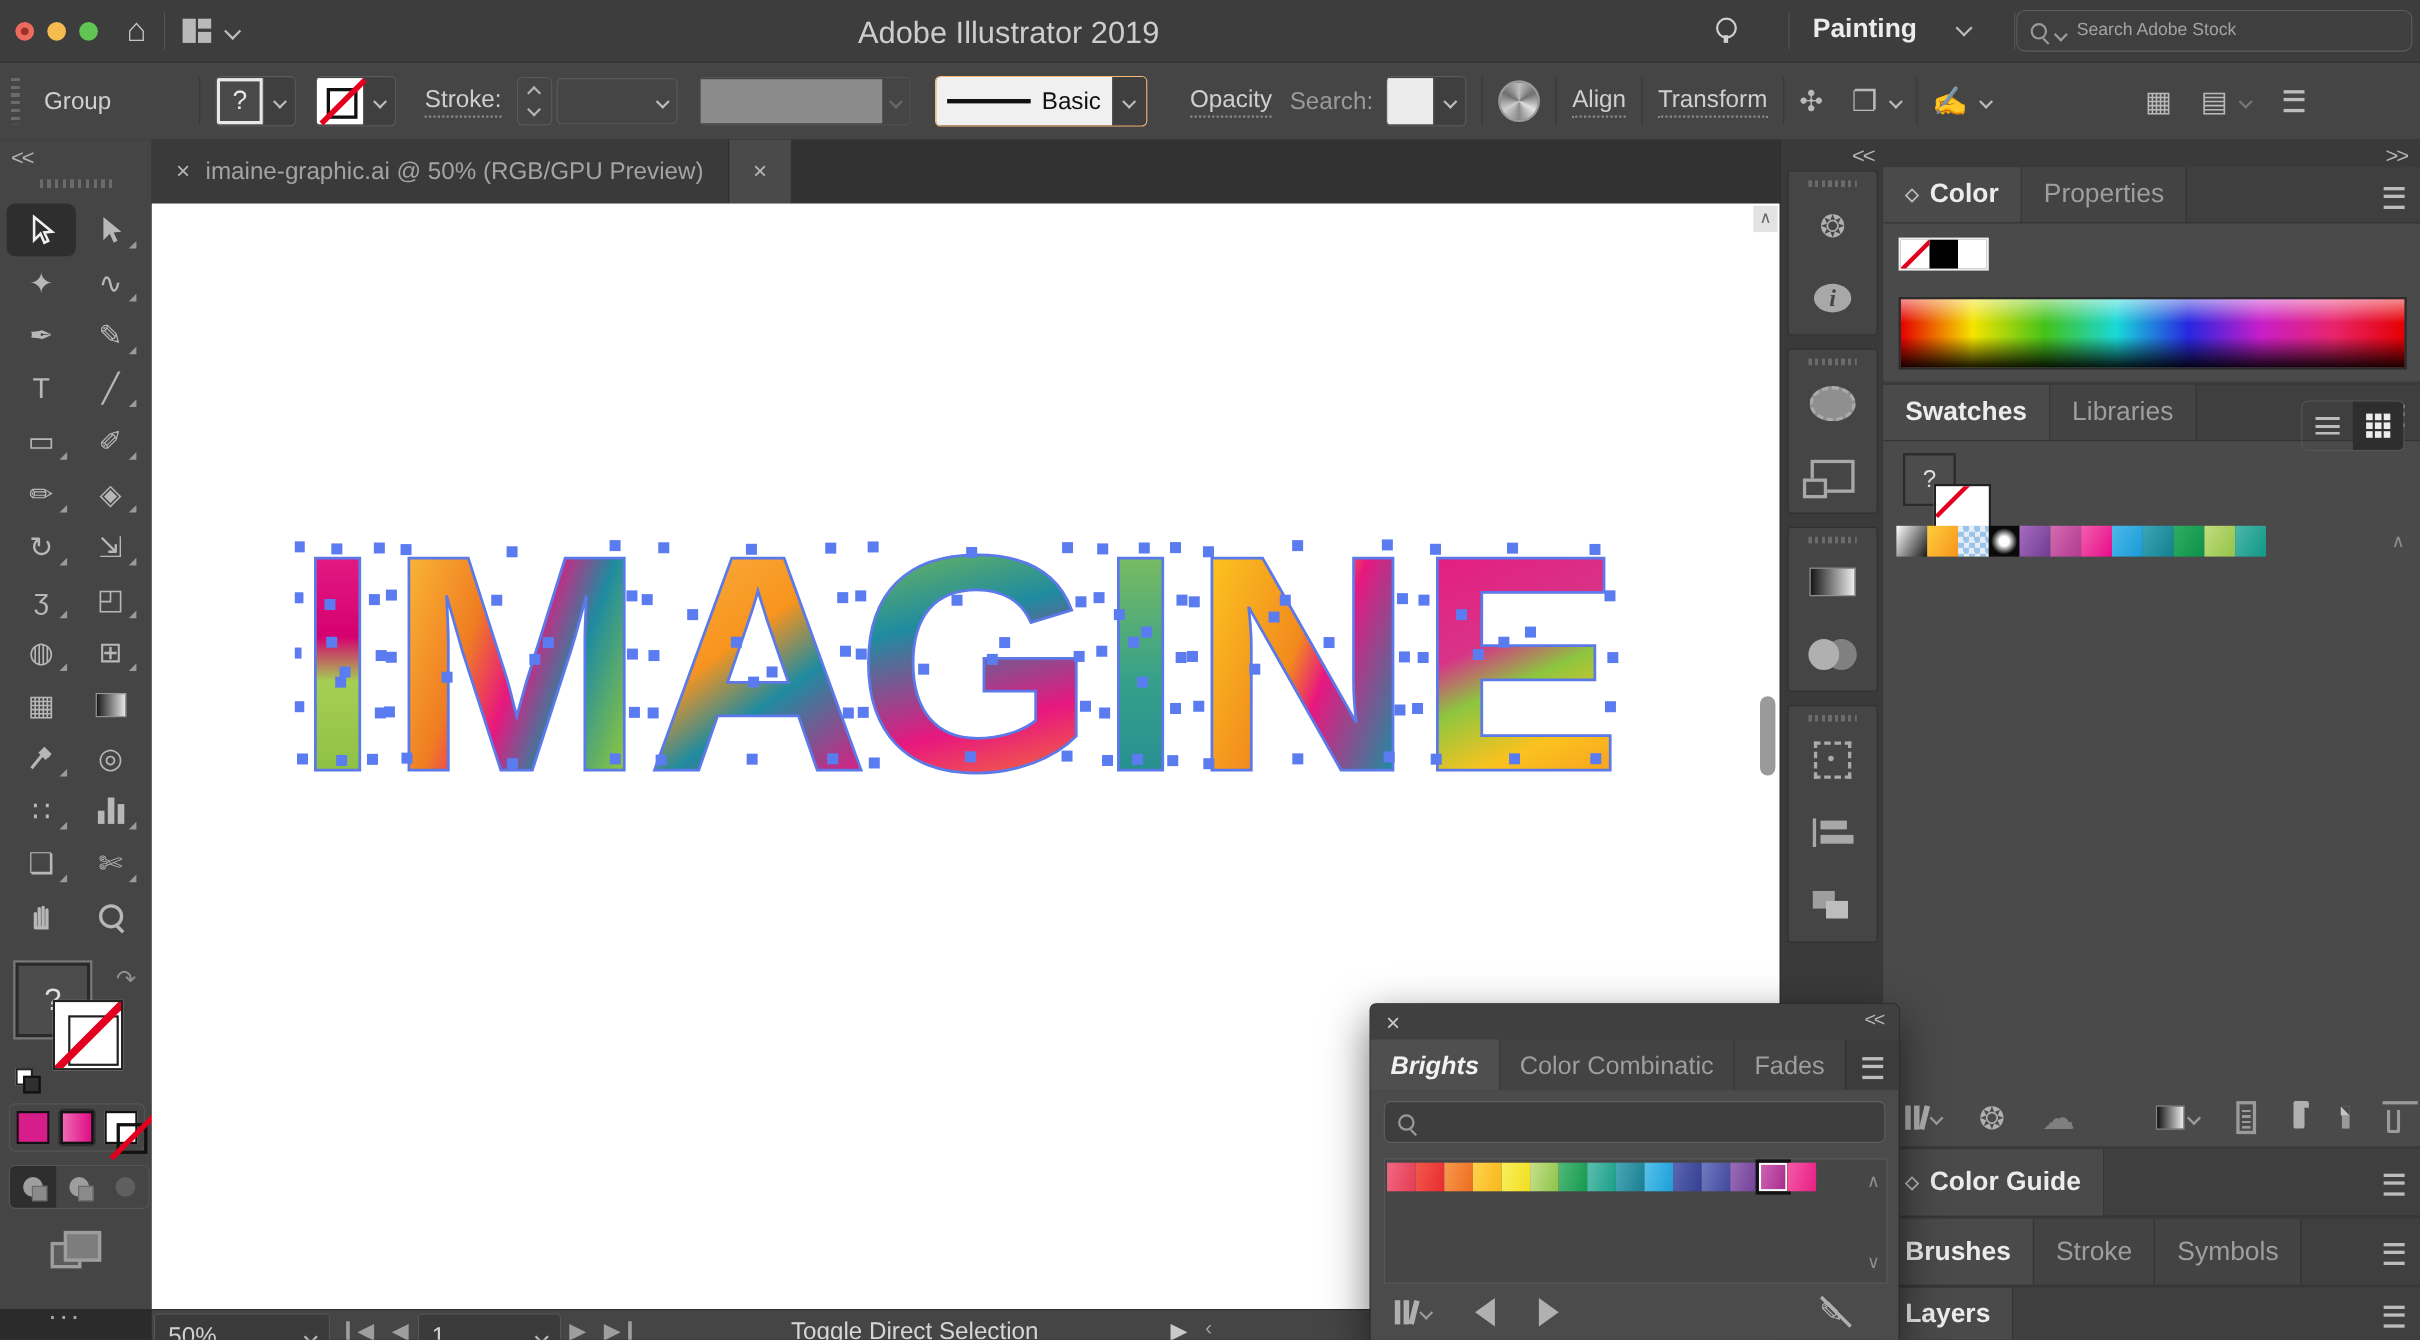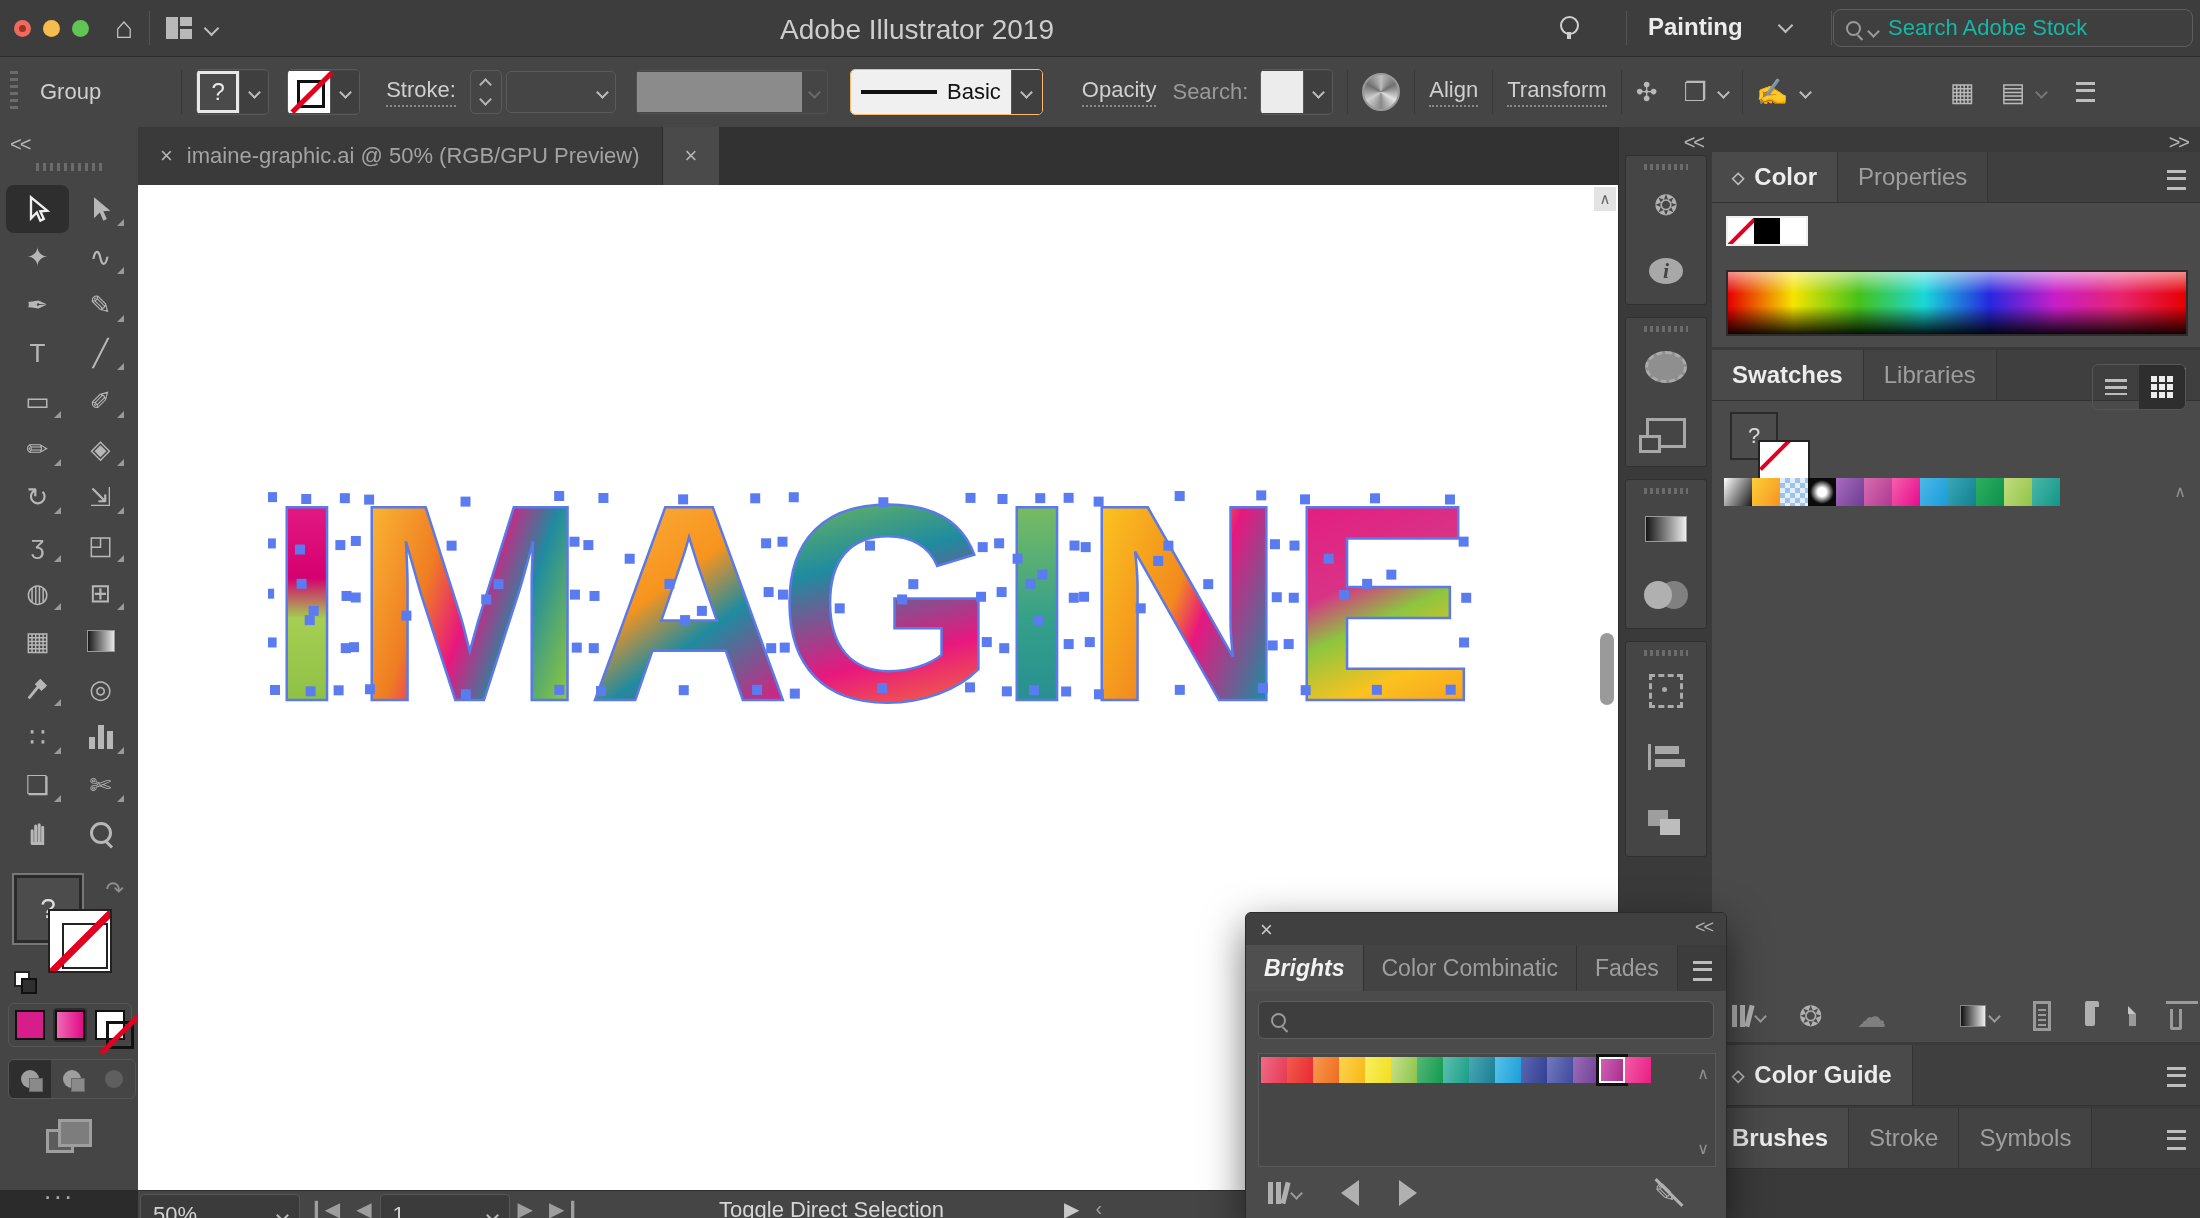--- a/index.html
+++ b/index.html
@@ -25,21 +25,21 @@
   .ws-icon .c{left:14px;top:12px;width:12px;height:10px;}
   .chev{width:9px;height:9px;border-right:2px solid #bdbdbd;border-bottom:2px solid #bdbdbd;transform:rotate(45deg);display:inline-block;}
   .chev.small{width:7px;height:7px;}
   #title-center{position:absolute;left:780px;top:14px;font-size:28px;color:#cdcdcd;}
   .bulb{width:15px;height:15px;border:2px solid #cfcfcf;border-radius:50%;position:relative;display:inline-block;}
   .bulb::after{content:'';position:absolute;left:4.5px;top:14px;width:4px;height:7px;background:#cfcfcf;}
   #workspace-switch{font-size:24px;font-weight:bold;color:#ececec;}
   #stock-search{left:1833px;top:9px;width:360px;height:38px;border:1px solid #5e5e5e;border-radius:8px;background:#3f3f3f;display:flex;align-items:center;padding:0 12px;box-sizing:border-box;}
   .mag{width:11px;height:11px;border:2px solid #9a9a9a;border-radius:50%;position:relative;display:inline-block;}
   .mag::after{content:'';position:absolute;left:11px;top:11px;width:2px;height:7px;background:#9a9a9a;transform:rotate(-45deg);}
-  .placeholder{color:#14b8a6;font-size:22px;}
+  .placeholder{color:#a3a3a3;font-size:16px;}
 
   
   #controlbar{left:0;top:57px;width:2200px;height:70px;background:#454545;border-bottom:1px solid #2e2e2e;display:flex;align-items:center;}
   .gripdots{width:8px;height:42px;margin:0 10px;background:repeating-linear-gradient(to bottom,#6b6b6b 0 3px,transparent 3px 7px);}
   .cb-label{font-size:22px;color:#cfcfcf;}
   .dotted-u{border-bottom:2px dotted #8a8a8a;padding-bottom:2px;}
   .cb-sep{width:1px;height:44px;background:#383838;margin:0 14px;}
   .swatchbtn{display:flex;align-items:center;border:1px solid #5a5a5a;border-radius:5px;overflow:hidden;height:44px;}
   .swatchbtn .face{width:42px;height:42px;display:flex;align-items:center;justify-content:center;}
   .swatchbtn .dd{width:28px;height:42px;display:flex;align-items:center;justify-content:center;background:#3f3f3f;border-left:1px solid #565656;}
@@ -728,20 +728,28 @@
       <span class="ptab">
           <span>Stroke</span>
         </span>
       <span class="ptab">
           <span>Symbols</span>
         </span>
       <span class="menu-icon" style="top:22px;"></span>
     </div>
   </div>
 
+  <div class="panel" id="panel-layers" style="top:1044px;height:47px;">
+    <div class="ptabs" style="height:47px;">
+      <span class="ptab active">
+          <span>Layers</span>
+        </span>
+      <span class="menu-icon" style="top:16px;"></span>
+    </div>
+  </div>
 </div>
 
 <div class="abs" id="floatpanel">
   <div id="fp-header">
     <span id="fp-close">×</span>
     <span id="fp-collapse">&lt;&lt;</span>
   </div>
   <div id="fp-tabs">
     <span class="fptab active">Brights</span>
       <span class="fptab">Color Combinatic</span>

